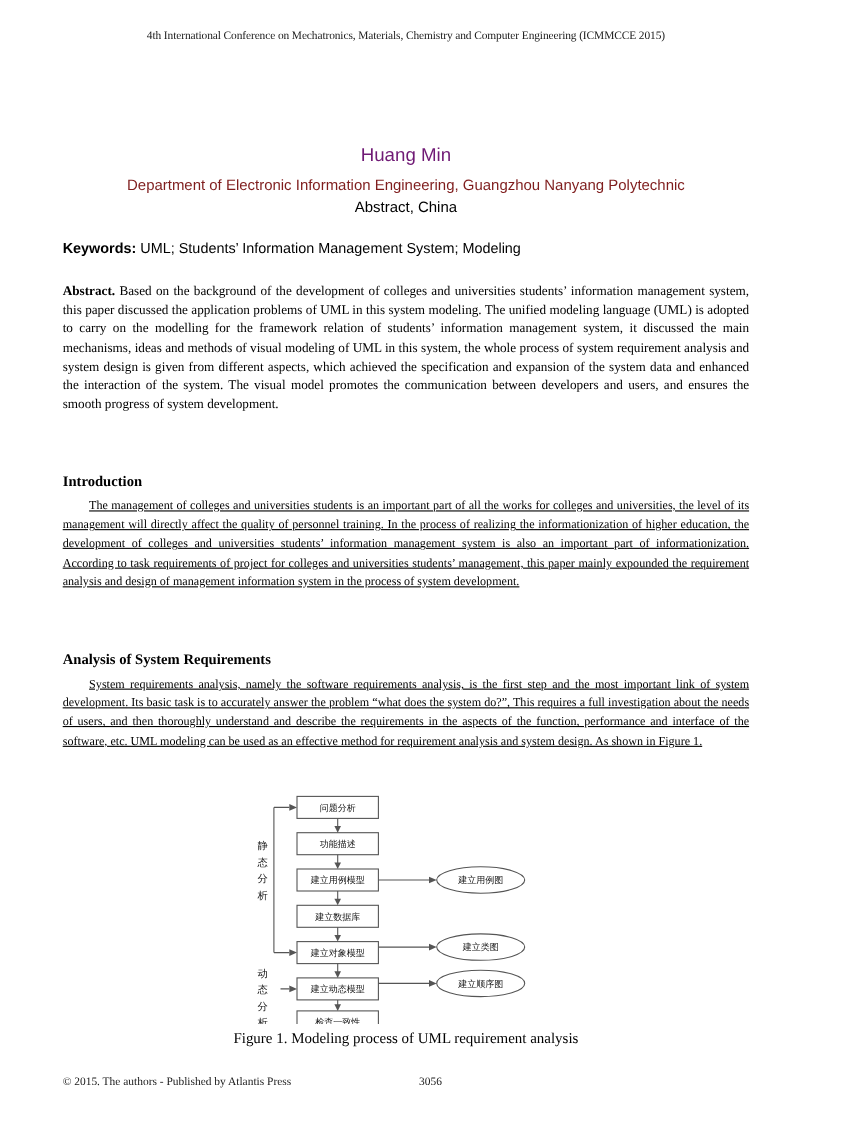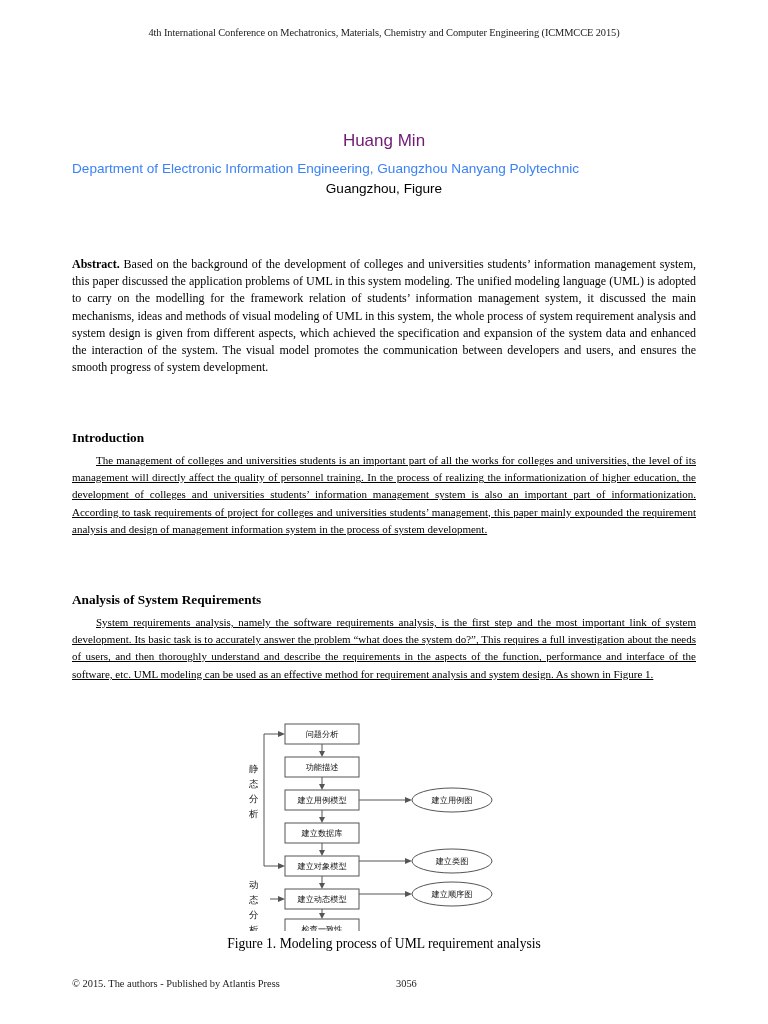--- a/index.html
+++ b/index.html
@@ -11,21 +11,21 @@
     position: relative;
     width: 768px;
     height: 1024px;
     background: #ffffff;
     overflow: hidden;
     font-family: "Liberation Serif", serif;
     color: #000000;
   }
   .content {
     position: absolute;
-    left: 72px;
+    left: 57px;
     top: 0;
     width: 624px;
     height: 1024px;
   }
 
   
   .conf-header {
     position: absolute;
     left: 0;
     top: 27px;
@@ -59,24 +59,25 @@
     text-align: center;
     font-family: "Liberation Sans", sans-serif;
     font-size: 17px;
     color: #701a75;
   }
   .affiliation {
     position: absolute;
     left: 0;
     top: 157px;
     width: 624px;
+    text-align: center;
     font-family: "Liberation Sans", sans-serif;
     font-size: 13.6px;
     line-height: 24px;
-    color: #3b82f6;
+    color: #7f1d1d;
   }
   .city {
     position: absolute;
     left: 0;
     top: 181px;
     width: 624px;
     text-align: center;
     font-family: "Liberation Sans", sans-serif;
     font-size: 13.6px;
     color: #000000;
@@ -219,22 +220,25 @@
 <div class="page">
   <div class="content">
 
     <div class="conf-header">4th International Conference on Mechatronics, Materials, Chemistry and Computer Engineering (ICMMCCE 2015)</div>
 
 
     <div class="author">Huang Min</div>
 
     <div class="affiliation">Department of Electronic Information Engineering, Guangzhou Nanyang Polytechnic</div>
 
-    <div class="city">Guangzhou, Figure</div>
-
+    <div class="city">Abstract, China</div>
+
+    <div class="keywords">
+      <span class="lead">Keywords:</span><span> UML; Students’ Information Management System; Modeling</span>
+    </div>
 
     <div class="abstract">
       <span class="lead">Abstract.</span><span> Based on the background of the development of colleges and universities students’ information management system, this paper discussed the application problems of UML in this system modeling. The unified modeling language (UML) is adopted to carry on the modelling for the framework relation of students’ information management system, it discussed the main mechanisms, ideas and methods of visual modeling of UML in this system, the whole process of system requirement analysis and system design is given from different aspects, which achieved the specification and expansion of the system data and enhanced the interaction of the system. The visual model promotes the communication between developers and users, and ensures the smooth progress of system development.</span>
     </div>
 
     <div class="sec-head" id="intro-head">Introduction</div>
     <div class="body-par" id="intro-par">The management of colleges and universities students is an important part of all the works for colleges and universities, the level of its management will directly affect the quality of personnel training. In the process of realizing the informationization of higher education, the development of colleges and universities students’ information management system is also an important part of informationization. According to task requirements of project for colleges and universities students’ management, this paper mainly expounded the requirement analysis and design of management information system in the process of system development.</div>
 
     <div class="sec-head" id="req-head">Analysis of System Requirements</div>
     <div class="body-par" id="req-par">System requirements analysis, namely the software requirements analysis, is the first step and the most important link of system development. Its basic task is to accurately answer the problem “what does the system do?”, This requires a full investigation about the needs of users, and then thoroughly understand and describe the requirements in the aspects of the function, performance and interface of the software, etc. UML modeling can be used as an effective method for requirement analysis and system design. As shown in Figure 1.</div>

